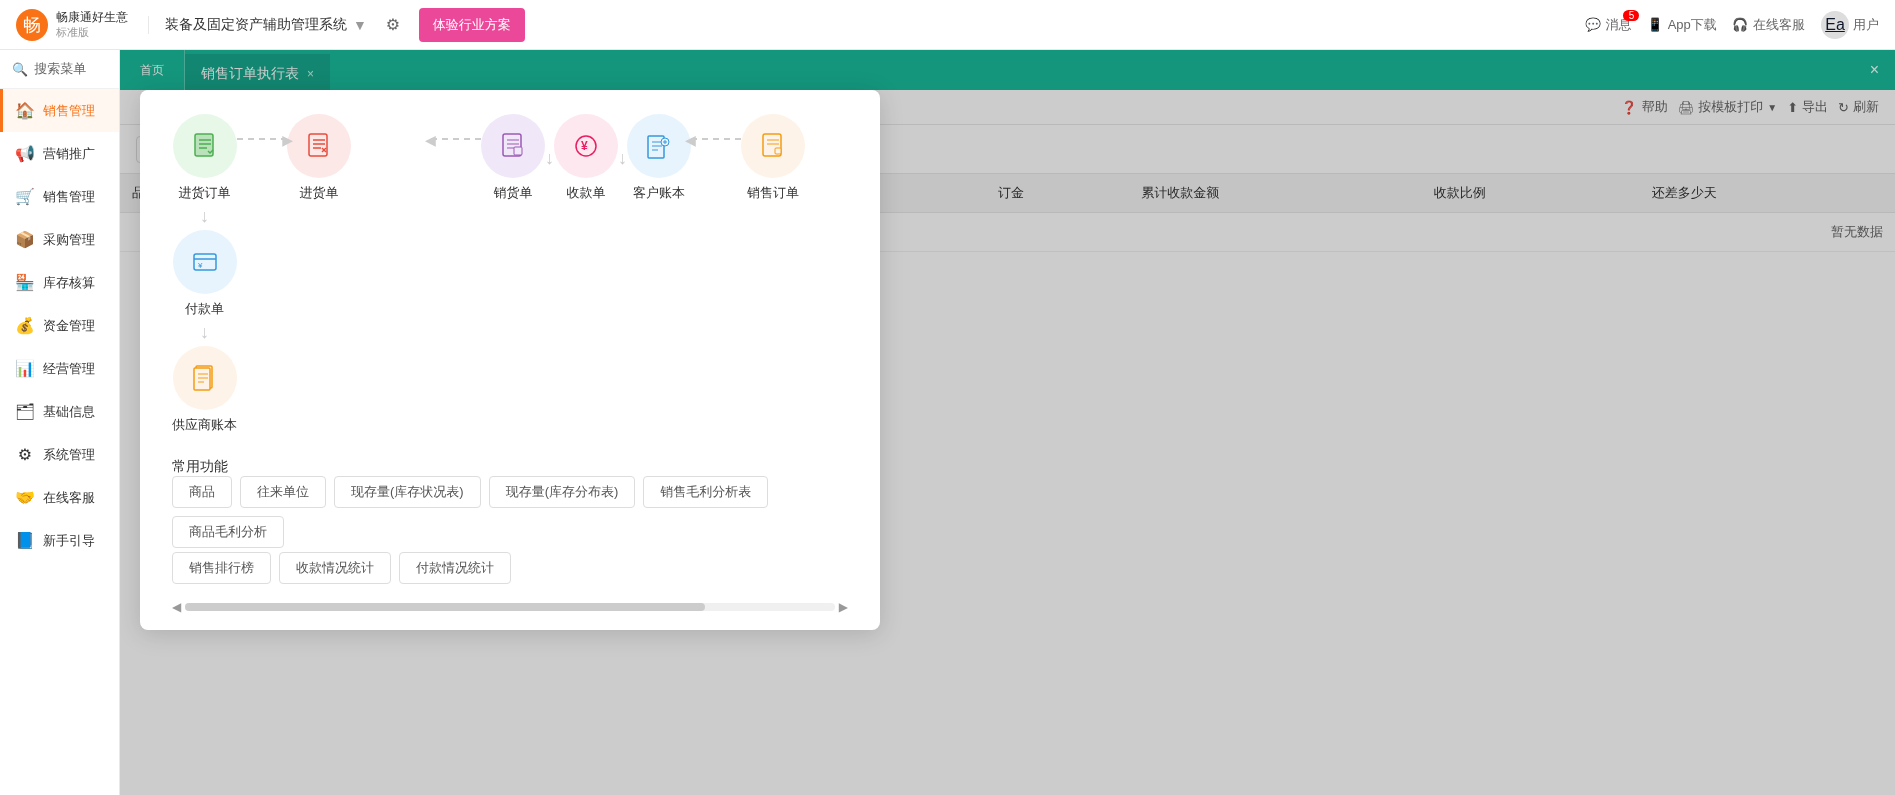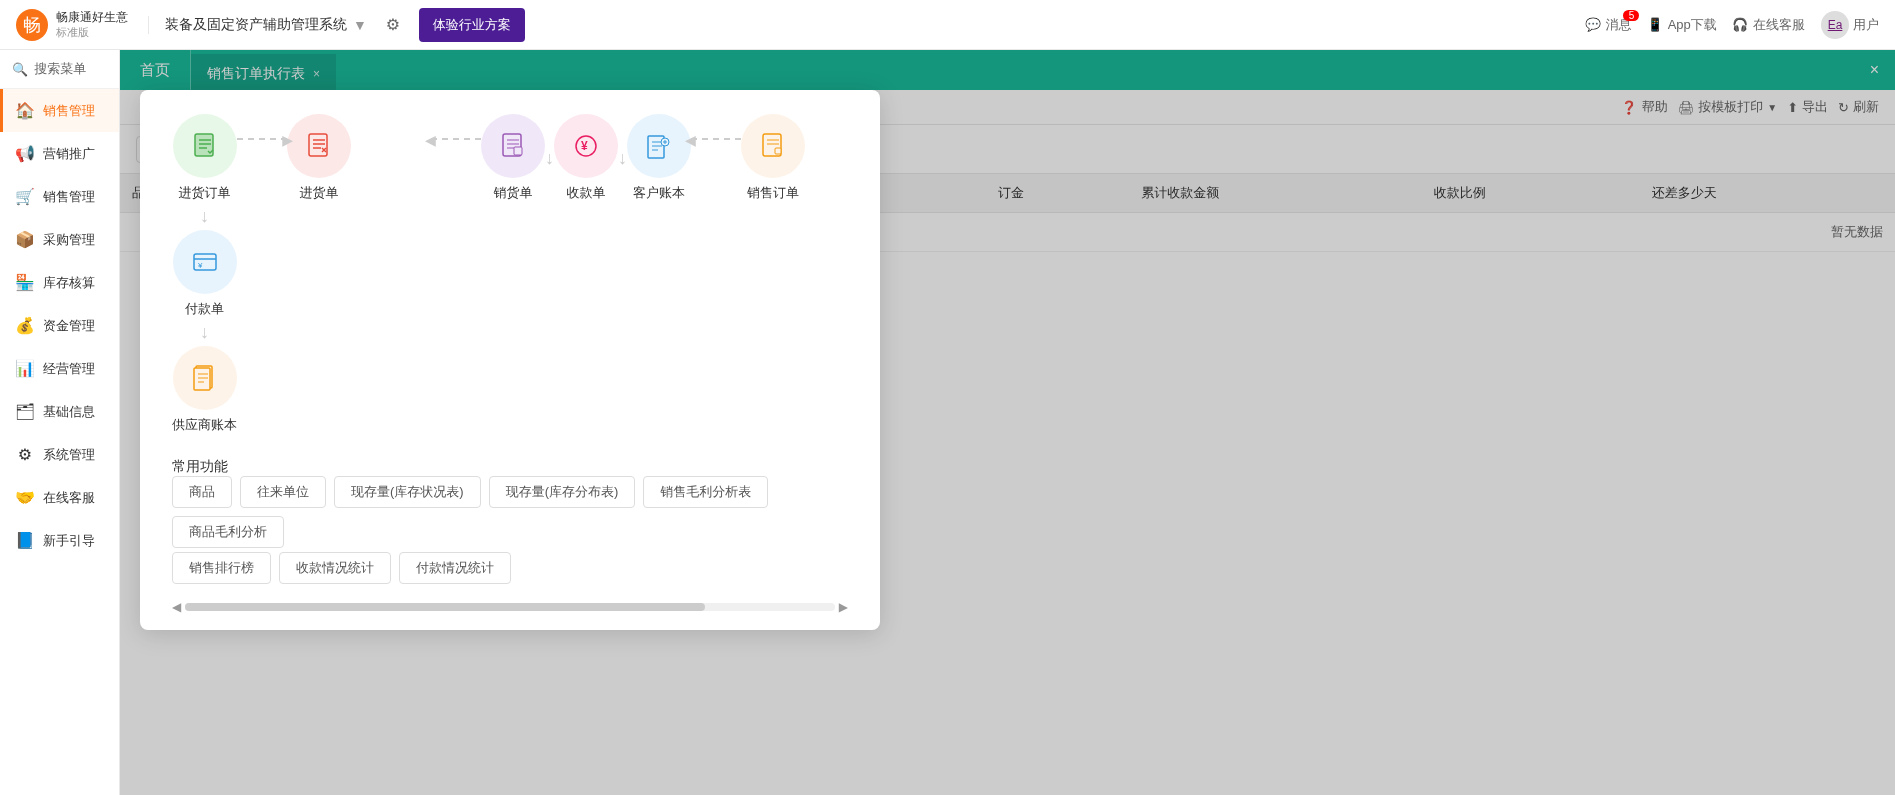--- a/index.html
+++ b/index.html
@@ -12,43 +12,43 @@
     .top-header {
       display: flex; align-items: center; height: 50px;
       background: #fff; border-bottom: 1px solid #e8e8e8;
       padding: 0 16px; gap: 12px;
     }
     .logo-area { display: flex; align-items: center; gap: 8px; width: 120px; }
     .logo-icon { width: 32px; height: 32px; background: #f97316; border-radius: 50%; display: flex; align-items: center; justify-content: center; color: #fff; font-size: 18px; }
     .logo-text { font-size: 12px; color: #333; line-height: 1.3; }
     .system-title { display: flex; align-items: center; gap: 6px; font-size: 14px; color: #333; border-left: 1px solid #e8e8e8; padding-left: 16px; }
     .gear-btn { width: 28px; height: 28px; display: flex; align-items: center; justify-content: center; cursor: pointer; color: #666; font-size: 16px; }
-    .trial-btn { background: #4c1d95; color: #fff; border: none; border-radius: 4px; padding: 8px 14px; cursor: pointer; font-size: 13px; }
+    .trial-btn { background: #ec4899; color: #fff; border: none; border-radius: 4px; padding: 8px 14px; cursor: pointer; font-size: 13px; }
     .header-right { margin-left: auto; display: flex; align-items: center; gap: 16px; }
     .header-icon-item { display: flex; align-items: center; gap: 4px; color: #666; cursor: pointer; font-size: 13px; position: relative; }
     .badge { position: absolute; top: -6px; right: -8px; background: #f00; color: #fff; font-size: 10px; border-radius: 8px; padding: 0 4px; min-width: 16px; text-align: center; }
-    .avatar { width: 28px; height: 28px; border-radius: 50%; background: #ddd; display: flex; align-items: center; justify-content: center; color: #701a75; font-size: 12px; text-decoration: underline; }
+    .avatar { width: 28px; height: 28px; border-radius: 50%; background: #ddd; display: flex; align-items: center; justify-content: center; color: #0f172a; font-size: 16px; text-decoration: underline; }
 
     
     .main-area { display: flex; flex: 1; overflow: hidden; }
 
     
     .sidebar { width: 120px; background: #fff; border-right: 1px solid #e8e8e8; display: flex; flex-direction: column; }
     .search-menu { display: flex; align-items: center; gap: 6px; padding: 10px 12px; color: #666; cursor: pointer; border-bottom: 1px solid #f0f0f0; font-size: 13px; }
     .sidebar-nav { flex: 1; overflow-y: auto; }
     .sidebar-item { display: flex; align-items: center; gap: 8px; padding: 12px 12px; cursor: pointer; color: #333; font-size: 13px; border-left: 3px solid transparent; }
     .sidebar-item.active { background: #fff7f0; border-left-color: #f97316; color: #f97316; }
     .sidebar-item .item-icon { font-size: 16px; width: 20px; text-align: center; }
 
     
     .content-area { flex: 1; display: flex; flex-direction: column; overflow: hidden; position: relative; }
 
     
     .tab-bar { display: flex; align-items: center; background: #1abc9c; height: 40px; padding: 0 0; }
-    .tab-home { padding: 16px 20px; height: 100%; display: flex; align-items: center; color: #fff; cursor: pointer; font-size: 15px; border-right: 1px solid rgba(255,255,255,0.3); }
+    .tab-home { padding: 16px 20px; height: 100%; display: flex; align-items: center; color: #fff; cursor: pointer; font-size: 12px; border-right: 1px solid rgba(255,255,255,0.3); }
     .tab-active { padding: 0 16px; height: 100%; display: flex; align-items: center; color: #fff; cursor: pointer; font-size: 14px; background: rgba(0,0,0,0.1); gap: 8px; margin-top: 8px; }
     .tab-close { color: #fff; opacity: 0.8; cursor: pointer; font-size: 12px; }
     .tab-x-btn { margin-left: auto; padding: 0 16px; color: #fff; cursor: pointer; font-size: 16px; }
 
     
     .toolbar { display: flex; align-items: center; padding: 8px 16px; background: #fff; border-bottom: 1px solid #e8e8e8; gap: 12px; }
     .toolbar-right { margin-left: auto; display: flex; align-items: center; gap: 10px; }
     .toolbar-btn { display: flex; align-items: center; gap: 4px; color: #666; cursor: pointer; font-size: 13px; }
 
     

